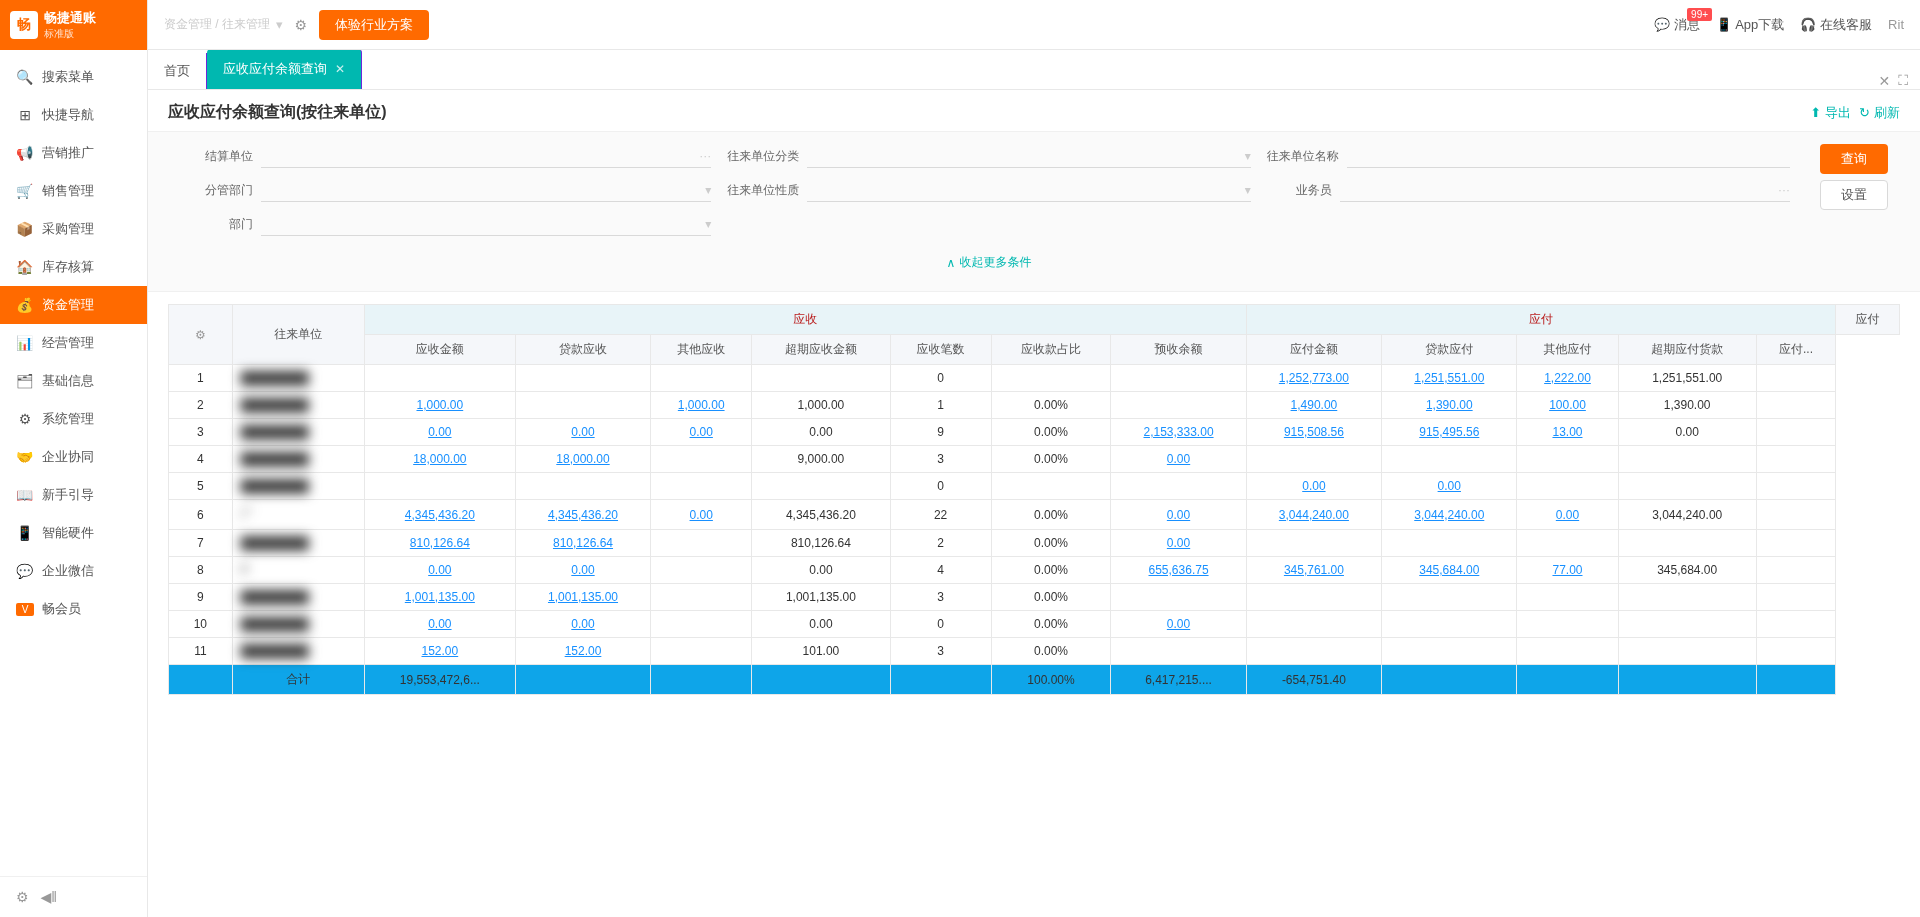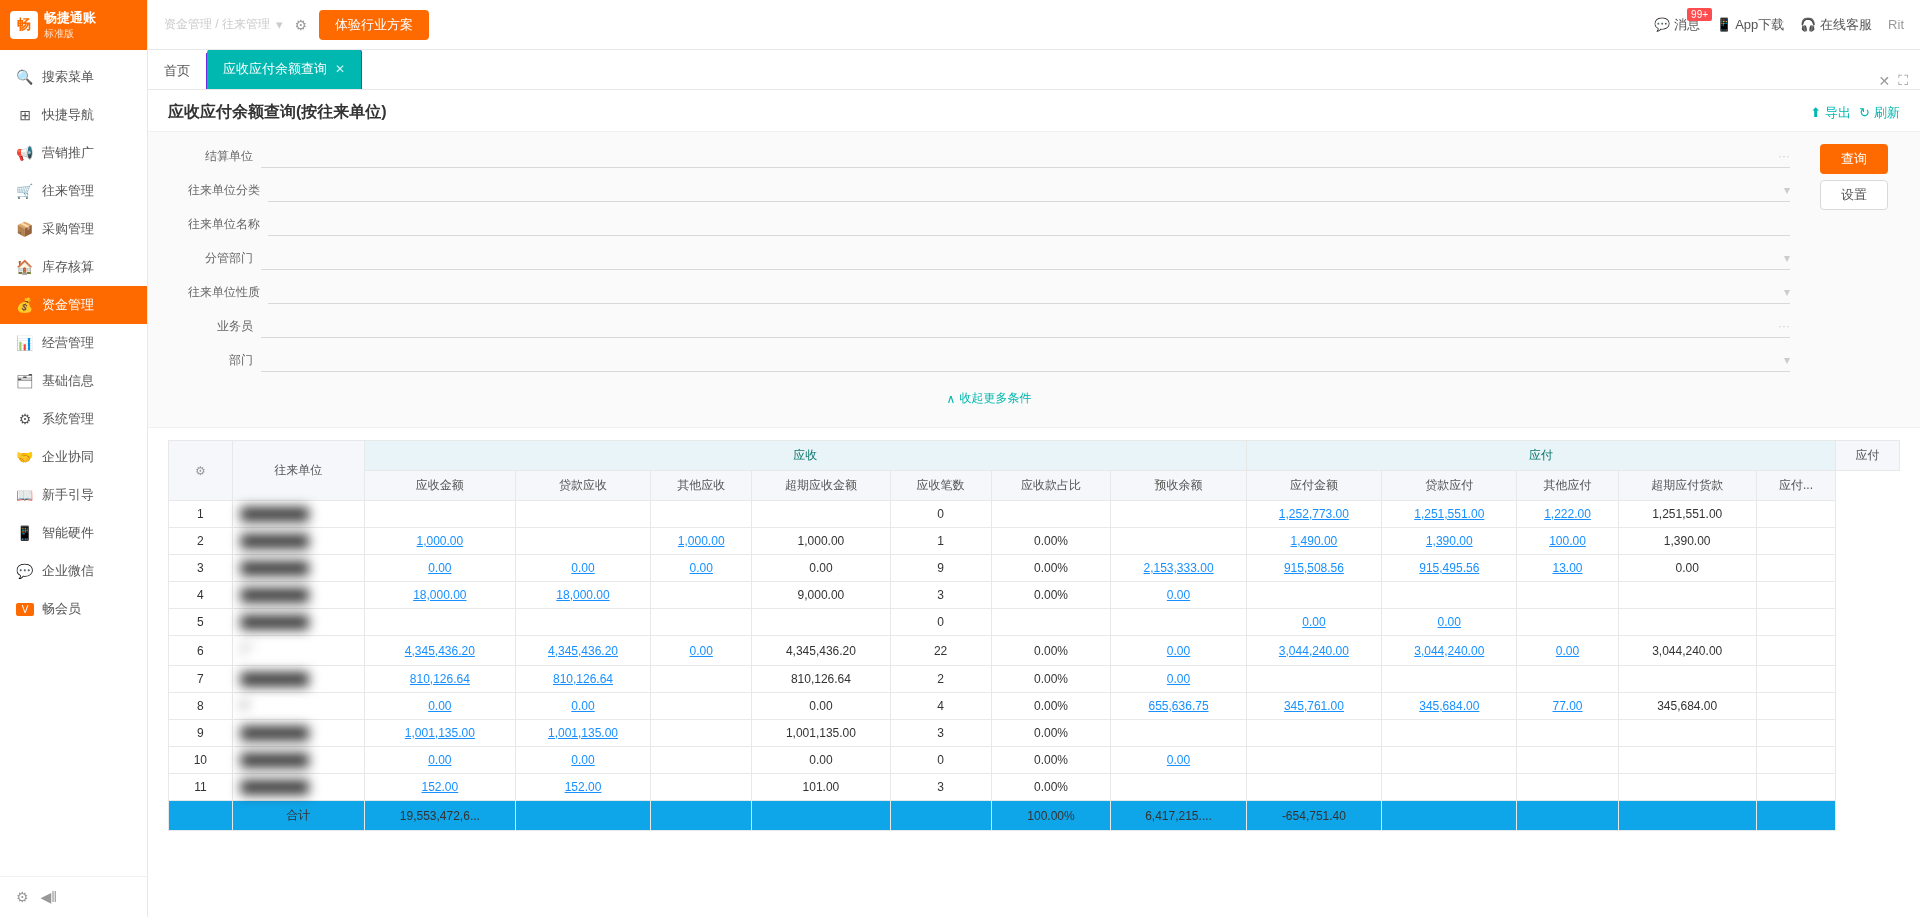--- a/index.html
+++ b/index.html
@@ -168,21 +168,21 @@
     }
     .data-table th, .data-table td {
       border: 1px solid #e8e8e8; padding: 6px 8px; white-space: nowrap;
     }
     .data-table th {
       background: #f5f7fa; font-weight: 500; color: #555; text-align: center;
     }
     .data-table td { text-align: center; color: #333; }
     .data-table td.text-left { text-align: left; }
     .data-table .col-group-header {
-      background: #e8f4f8; color: #0f766e; text-align: center;
+      background: #e8f4f8; color: #b91c1c; text-align: center;
     }
     .data-table td a { color: #1890ff; text-decoration: underline; cursor: pointer; }
     .table-gear {
       width: 24px; height: 24px; background: #f5f7fa;
       display: flex; align-items: center; justify-content: center;
       cursor: pointer; color: #999; margin: 0 auto;
     }
     .total-row td { background: #0ea5e9; font-weight: 500; }
     .blurred { filter: blur(6px); user-select: none; }
     .row-num { color: #999; }
@@ -221,21 +221,21 @@
     <div class="sidebar-item">
       <span class="sidebar-item-icon">⊞</span>
       <span class="sidebar-item-label">快捷导航</span>
     </div>
     <div class="sidebar-item">
       <span class="sidebar-item-icon">📢</span>
       <span class="sidebar-item-label">营销推广</span>
     </div>
     <div class="sidebar-item">
       <span class="sidebar-item-icon">🛒</span>
-      <span class="sidebar-item-label">往来管理</span>
+      <span class="sidebar-item-label">销售管理</span>
     </div>
     <div class="sidebar-item">
       <span class="sidebar-item-icon">📦</span>
       <span class="sidebar-item-label">采购管理</span>
     </div>
     <div class="sidebar-item">
       <span class="sidebar-item-icon">🏠</span>
       <span class="sidebar-item-label">库存核算</span>
     </div>
     <div class="sidebar-item active">
@@ -337,21 +337,21 @@
           <span>刷新</span>
         </div>
       </div>
     </div>
 
     <div class="search-area">
       <div style="display:flex; gap:0;">
 
 
         <div style="flex:1; padding:0 110px 0 20px; position:relative;">
-          <div style="display:grid; grid-template-columns:1fr; gap:10px 16px; margin-bottom:10px;">
+          <div style="display:grid; grid-template-columns:1fr 1fr 1fr; gap:10px 16px; margin-bottom:10px;">
 
             <div class="field-row">
               <span class="field-label">结算单位</span>
               <div class="field-control">
                 <span></span>
                 <span class="field-control-text">···</span>
               </div>
             </div>
             <div class="field-row">
               <span class="field-label">往来单位分类</span>

